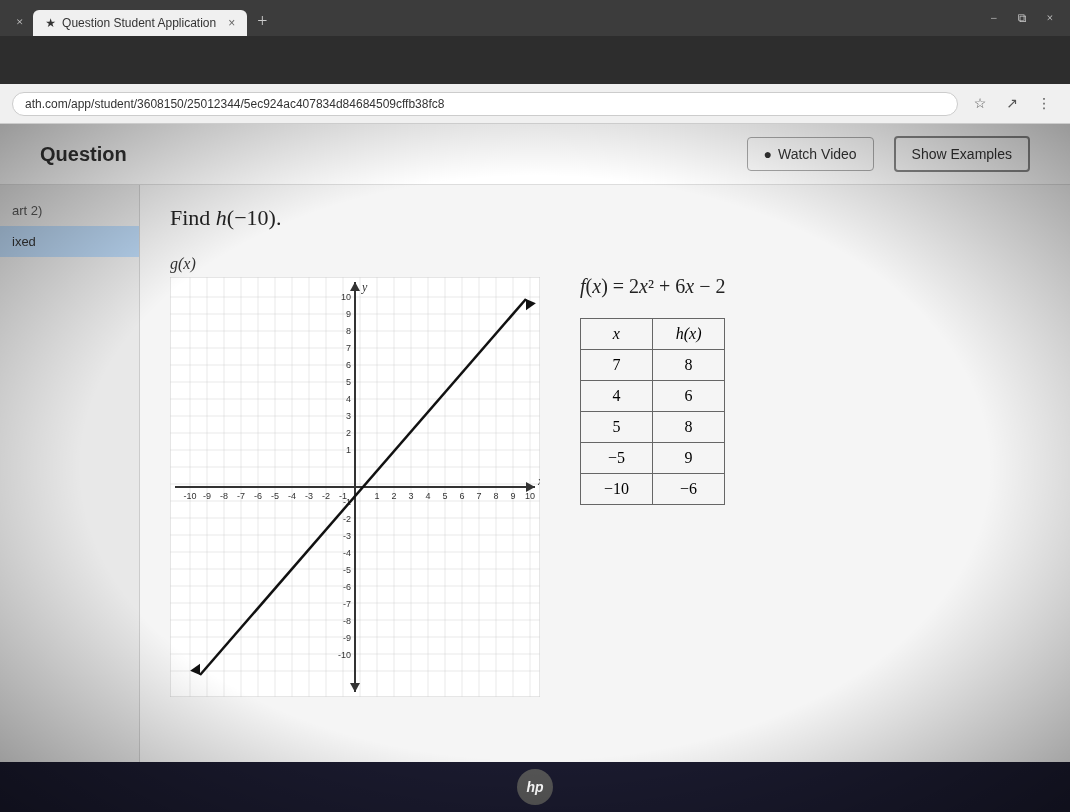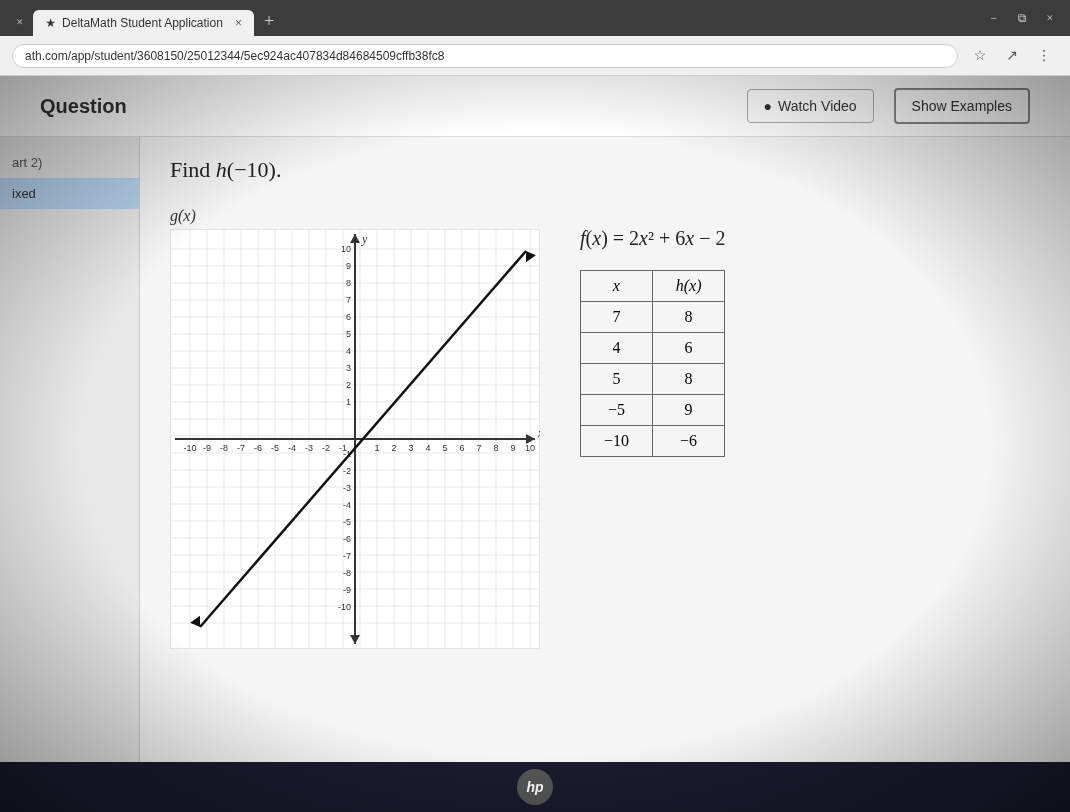--- a/index.html
+++ b/index.html
@@ -75,20 +75,21 @@
     }
 
     .address-bar {
       height: 40px;
       background: #f0f0f0;
       display: flex;
       align-items: center;
       padding: 0 12px;
       gap: 8px;
       border-bottom: 1px solid #ccc;
+      margin-top: 48px;
     }
 
     .url-box {
       flex: 1;
       background: white;
       border: 1px solid #ccc;
       border-radius: 16px;
       padding: 4px 12px;
       font-size: 12px;
       color: #333;
@@ -325,21 +326,21 @@
   </style>
 </head>
 <body>
 
 <div class="browser-frame">
 
   <div class="tab-bar">
     <div class="tab-close">×</div>
     <div class="tab-active">
       <span>★</span>
-      <span>DeltaMath Student Application</span>
+      <span>Question Student Application</span>
       <span style="margin-left:6px;color:#666;">×</span>
     </div>
     <div class="tab-new">+</div>
     <div class="window-controls">
       <div class="win-btn">−</div>
       <div class="win-btn">⧉</div>
       <div class="win-btn">×</div>
     </div>
   </div>
 

